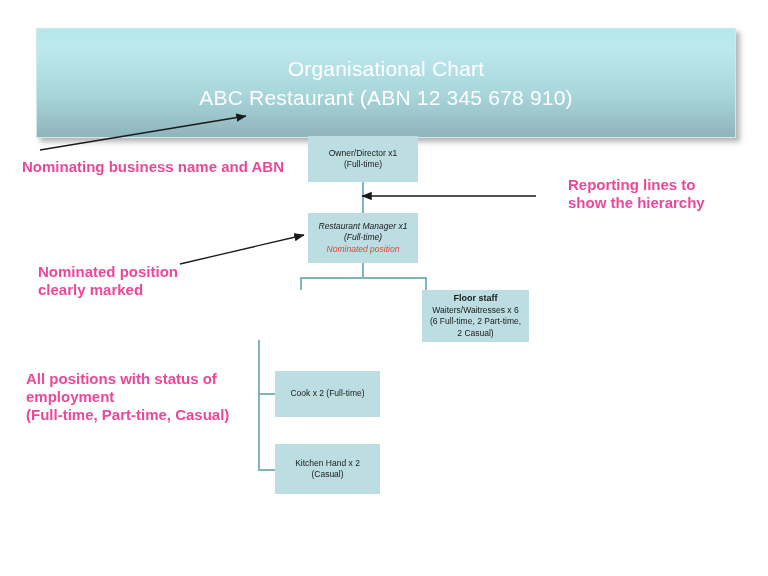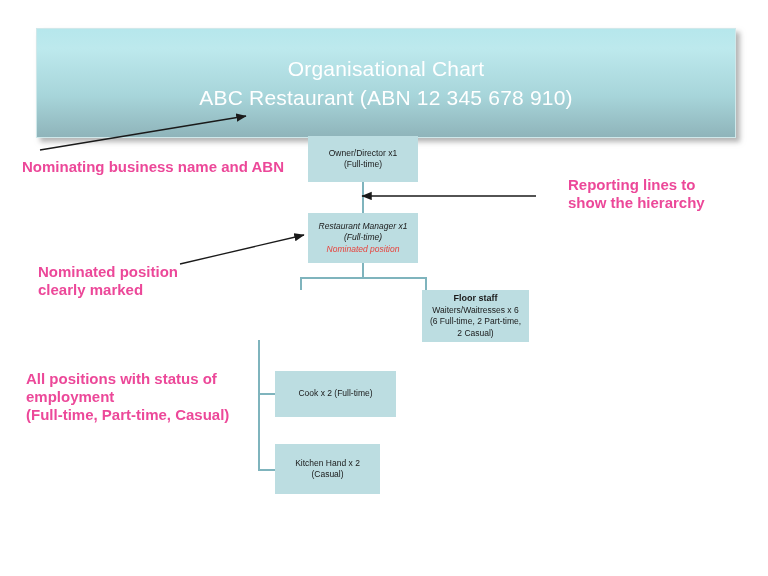--- a/index.html
+++ b/index.html
@@ -59,21 +59,21 @@
     line-height: 11.5px;
   }
   .node .ln { display: block; white-space: nowrap; }
   .node .ln.bold { font-weight: bold; font-size: 9px; }
   .node .ln.red { color: #e8423c; }
 
   #node-owner   { left: 308px; top: 136px; width: 110px; height: 46px; }
   #node-manager { left: 308px; top: 213px; width: 110px; height: 50px; font-style: italic; }
   #node-kitchen { left: 248px; top: 290px; width: 105px; height: 50px; }
   #node-floor   { left: 378px; top: 290px; width: 107px; height: 52px; margin-left: 44px; }
-  #node-cook    { left: 275px; top: 371px; width: 121px; height: 46px; }
+  #node-cook    { left: 275px; top: 371px; width: 105px; height: 46px; }
   #node-hand    { left: 275px; top: 444px; width: 105px; height: 50px; }
 
   
   .conn {
     position: absolute;
     background: #7fb4bd;
   }
   .v { width: 1.5px; }
   .h { height: 1.5px; }
 

